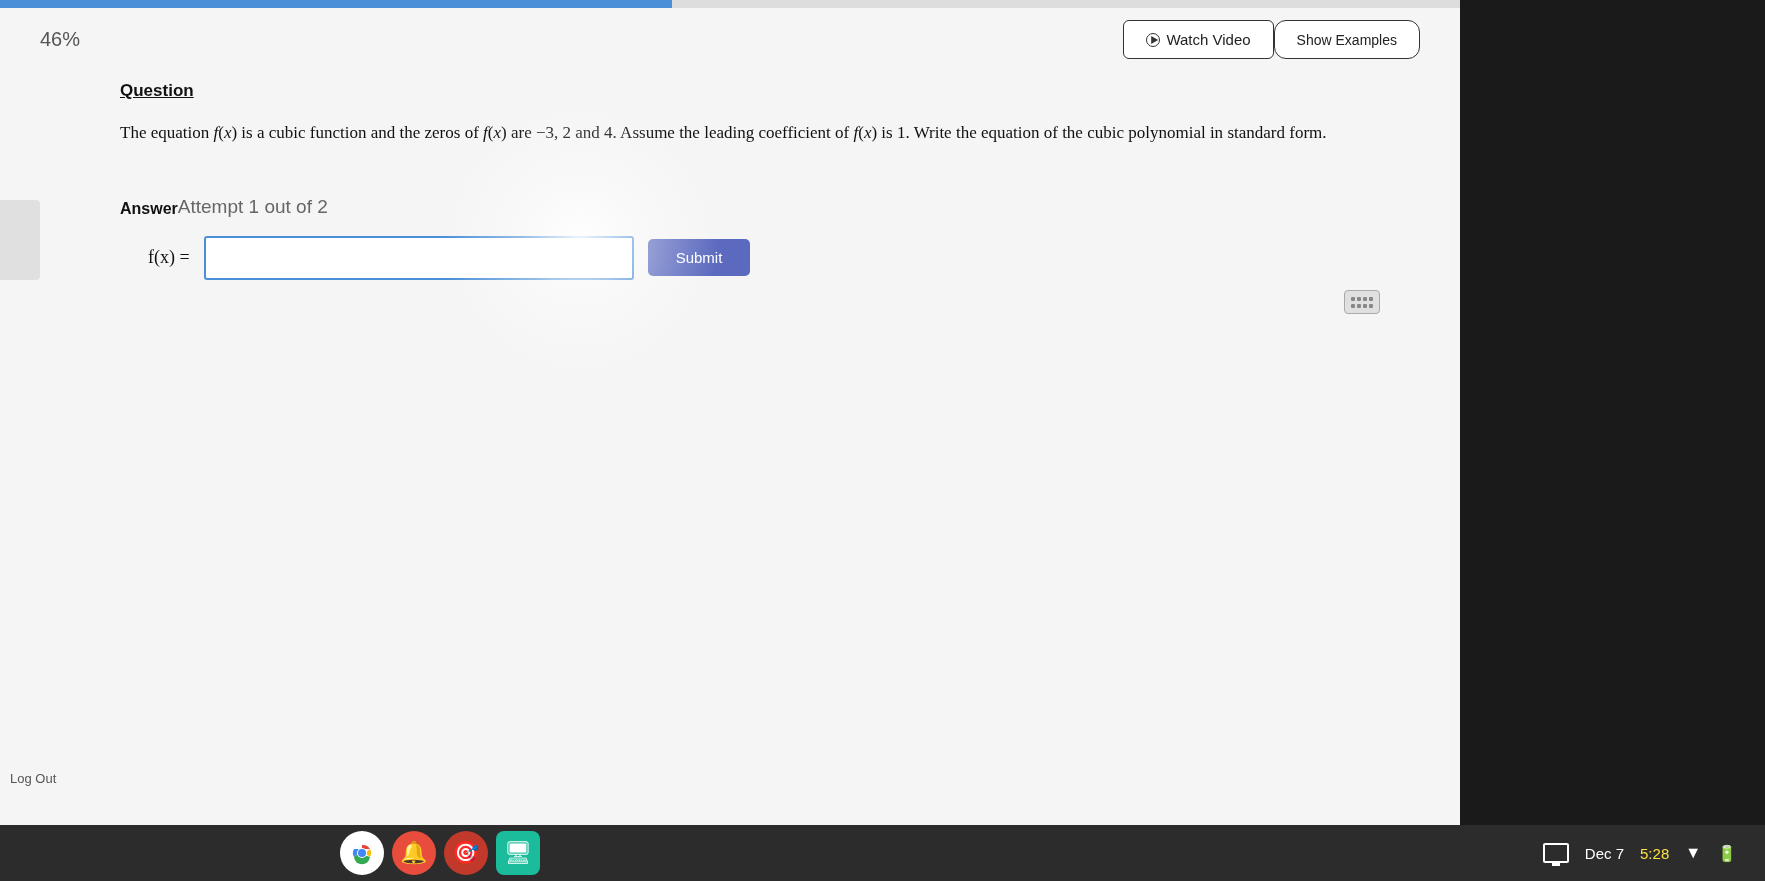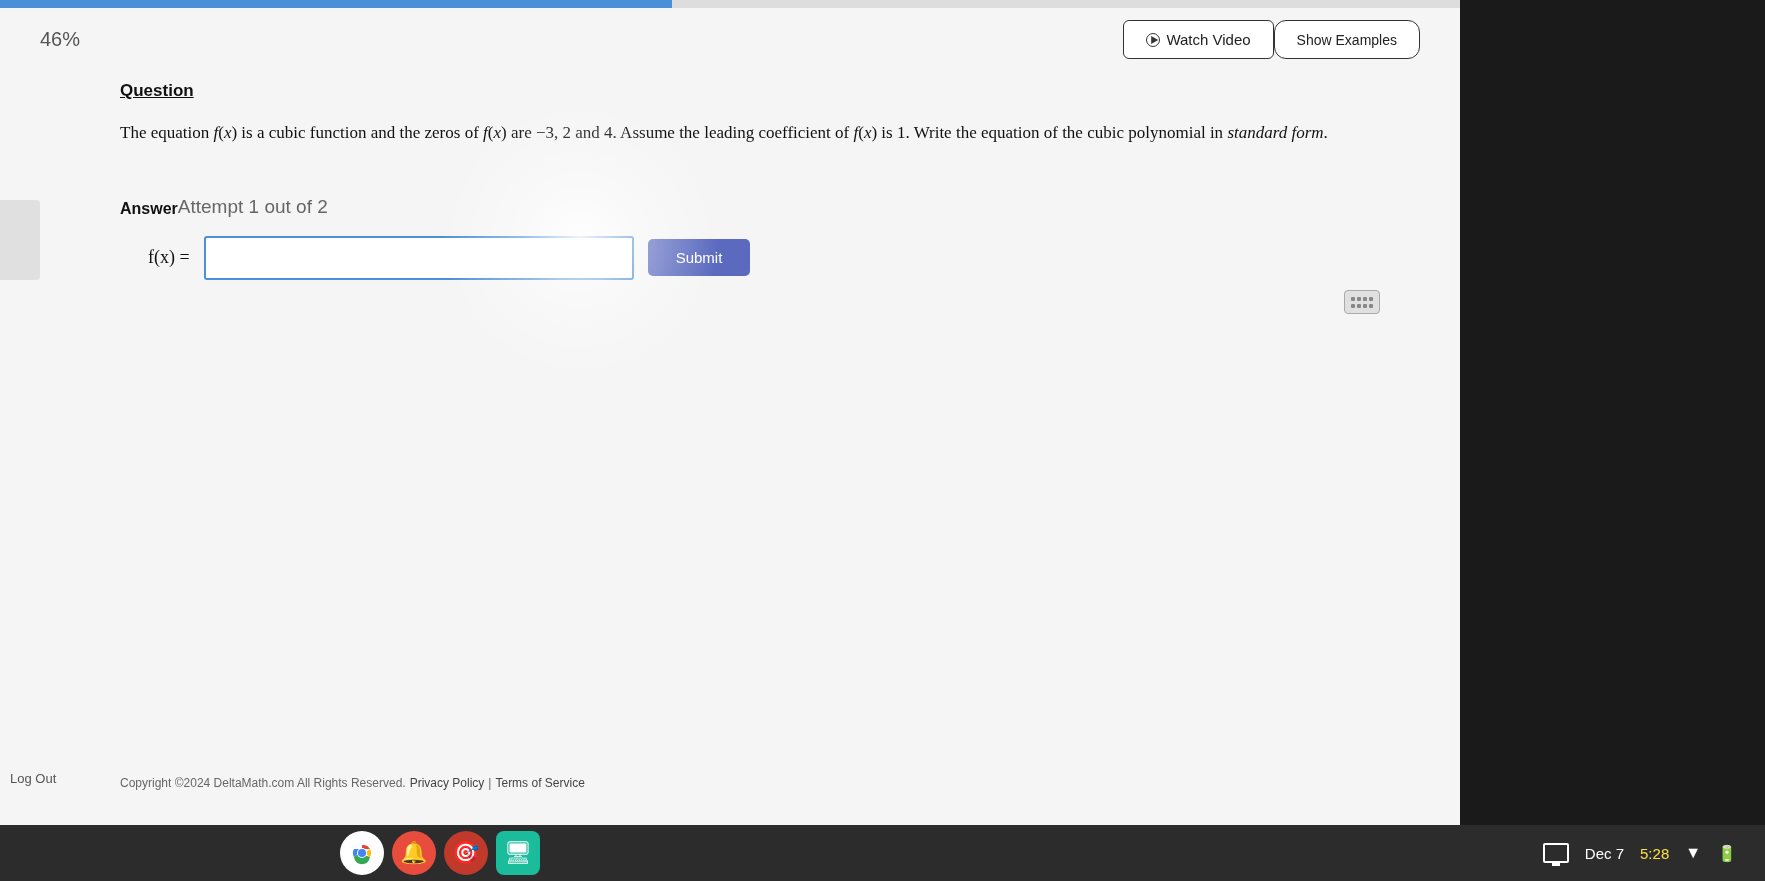--- a/index.html
+++ b/index.html
@@ -110,21 +110,20 @@
 
     .question-text {
       font-size: 17px;
       color: #111;
       line-height: 1.7;
       font-family: 'Times New Roman', serif;
       max-width: 1250px;
     }
 
     .italic-text {
-      font-style: italic;
       text-align: right;
     }
 
     .answer-section {
       padding: 28px 120px 20px 120px;
     }
 
     .answer-label-row {
       display: flex;
       align-items: flex-end;
@@ -326,28 +325,20 @@
       </div>
       <div style="display:flex; gap:2px;">
         <div style="width:4px;height:4px;background:#888;border-radius:1px;"></div>
         <div style="width:4px;height:4px;background:#888;border-radius:1px;"></div>
         <div style="width:4px;height:4px;background:#888;border-radius:1px;"></div>
         <div style="width:4px;height:4px;background:#888;border-radius:1px;"></div>
       </div>
     </div>
   </div>
 
-  <div class="footer-section">
-    <div class="footer-links">
-      <span>Copyright ©2024 DeltaMath.com All Rights Reserved.</span>
-      <a class="footer-link" href="#">Privacy Policy</a>
-      <span>|</span>
-      <a class="footer-link" href="#">Terms of Service</a>
-    </div>
-  </div>
 
   <div class="log-out-btn">
     <span>Log Out</span>
   </div>
 </div>
 
 <div class="taskbar">
   <div class="taskbar-icons">
 
     <div class="taskbar-icon" style="background: white; overflow:hidden;">

